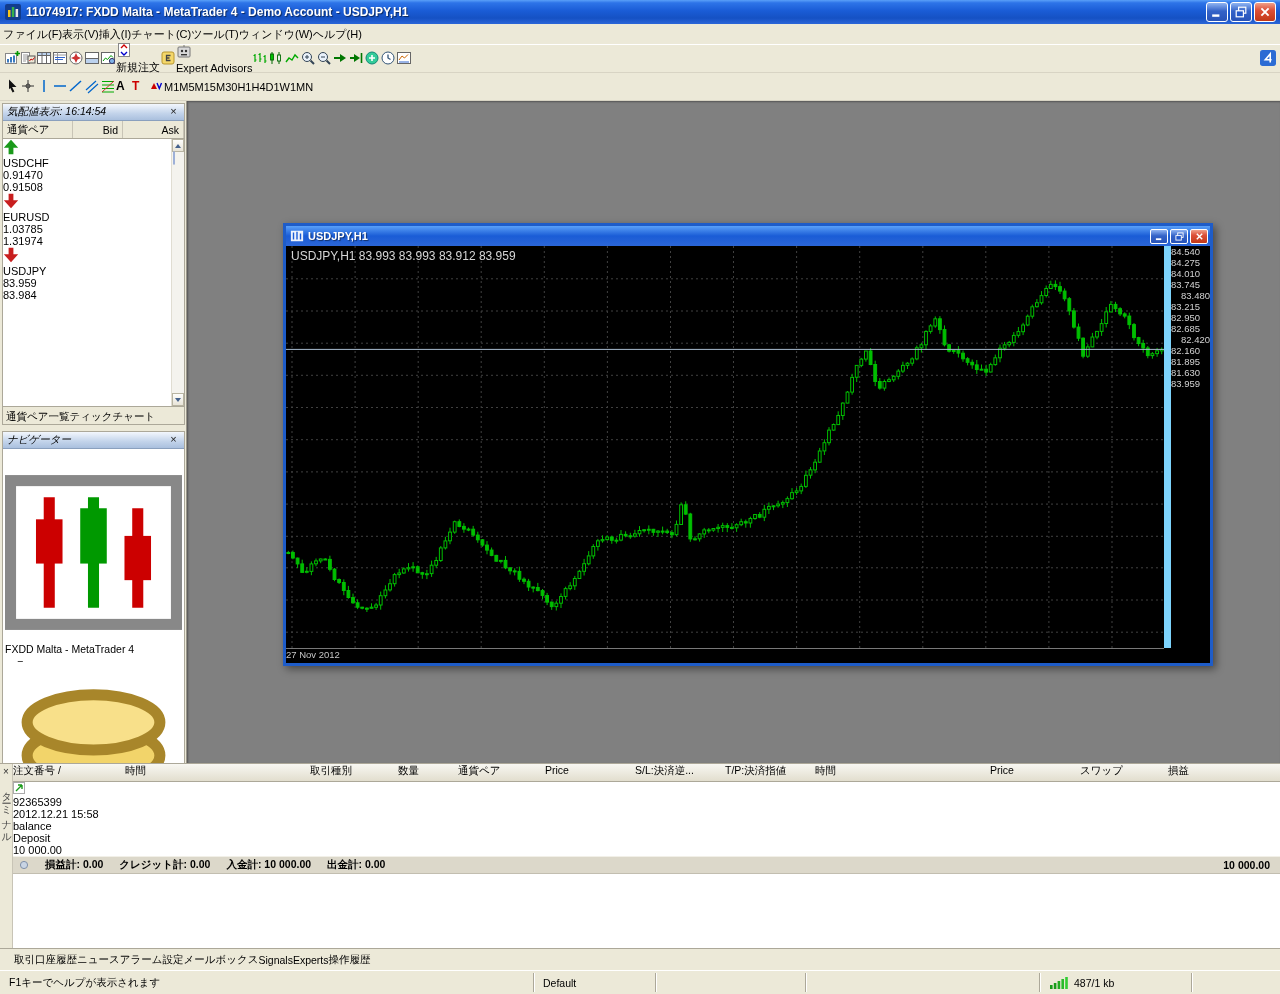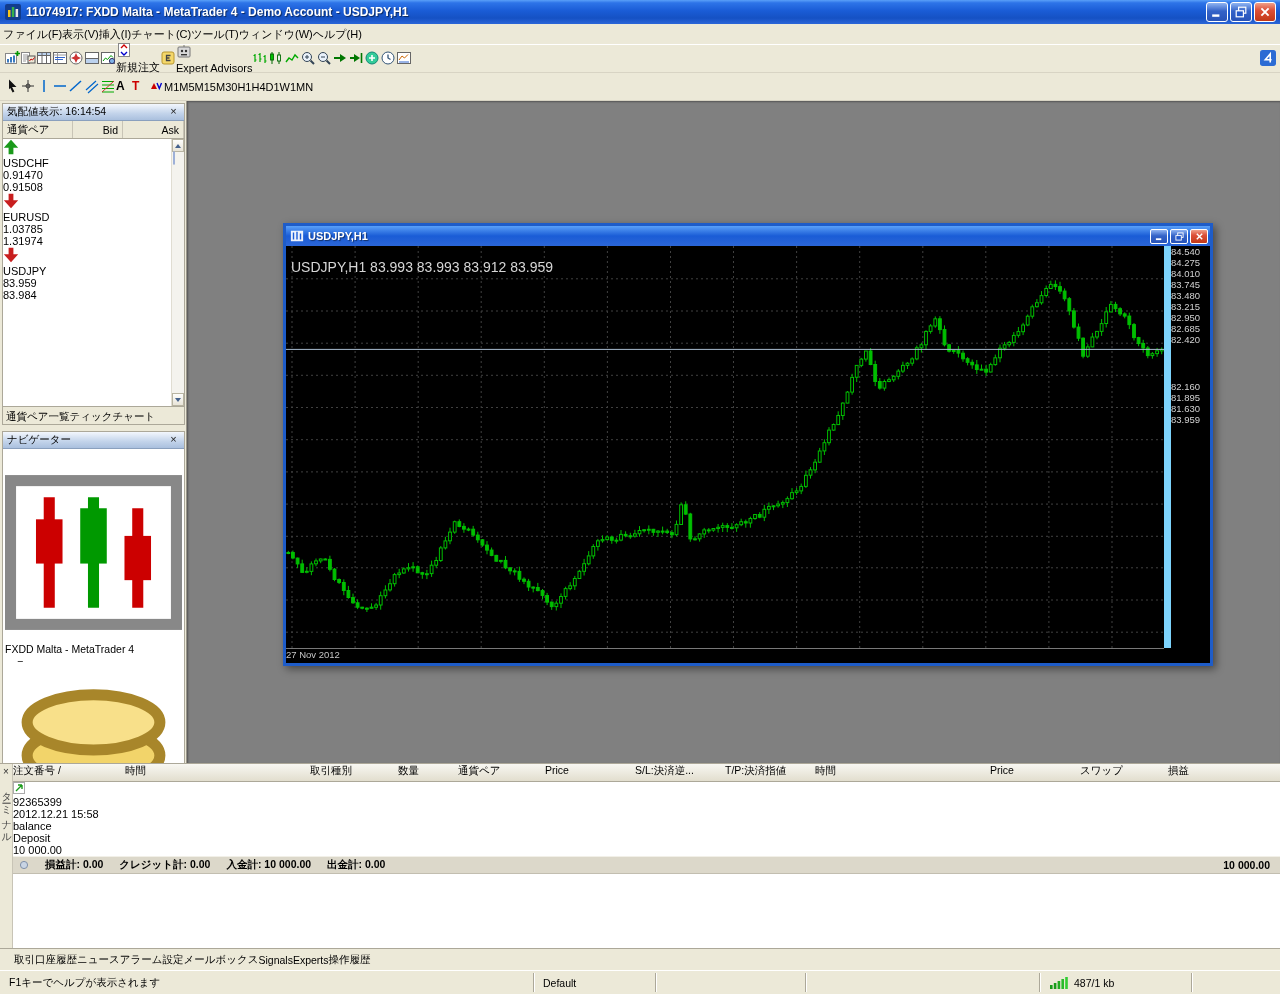--- a/index.html
+++ b/index.html
@@ -23,21 +23,21 @@
 .icn svg{width:100%;height:100%;display:block;}
 .glyph{font:bold 12px "Liberation Sans",sans-serif;color:#000;}
 
 .main{position:absolute;top:101px;left:0;width:1280px;height:662px;display:flex;background:#ECE9D8;}
 .leftcol{width:186px;display:flex;flex-direction:column;padding:2px 1px 6px 2px;}
 .workspace{flex:1;background:#808080;position:relative;border-left:1px solid #9A968A;box-shadow:inset 1px 1px 2px rgba(0,0,0,.35);}
 
 .panel{background:#fff;border:1px solid #ACA899;display:flex;flex-direction:column;}
 .panel-header{height:17px;flex:none;background:linear-gradient(180deg,#F3F7FD,#C2D3EA 60%,#AAC0DE);display:flex;align-items:center;
   padding:0 4px;border-bottom:1px solid #8AA0BE;font-size:10.5px;}
-.phtitle{flex:1;white-space:nowrap;overflow:hidden;}
+.phtitle{flex:1;white-space:nowrap;overflow:hidden;font-style:italic;}
 .phclose{width:13px;height:13px;line-height:11px;text-align:center;font-size:11px;color:#222;}
 .panel-tabs{height:18px;flex:none;background:#ECE9D8;border-top:1px solid #ACA899;display:flex;align-items:flex-end;padding:0 3px;font-size:10.5px;}
 
 .mw{height:322px;flex:none;}
 .mw-colhdr{display:flex;height:18px;flex:none;background:#ECE9D8;border-bottom:1px solid #ACA899;font-size:10.5px;align-items:center;}
 .mw-colhdr .c{height:100%;display:flex;align-items:center;padding:0 4px;border-right:1px solid #C8C4B6;}
 .c-sym{width:70px;}
 .c-bid{width:50px;justify-content:flex-end;}
 .c-ask{flex:1;justify-content:flex-end;}
 .mw-body{flex:1;display:flex;overflow:hidden;background:#fff;}
@@ -56,21 +56,21 @@
 .chartwin{position:absolute;left:96px;top:122px;width:930px;height:443px;border:3px solid #1E5CC8;background:#ec4899;box-shadow:3px 3px 8px rgba(0,0,0,.45);}
 .cw-title{height:20px;background:linear-gradient(180deg,#5AA0F8,#1A5CD6 50%,#2B66D8);display:flex;align-items:center;color:#fff;padding:0 2px;}
 .cwicon{width:14px;height:14px;margin:0 4px 0 2px;}
 .cwt{flex:1;font-weight:bold;font-size:11px;text-shadow:1px 1px 1px rgba(0,0,0,.5);}
 .cwbtn{width:18px;height:15px;border-radius:2px;border:1px solid #fff;margin-left:2px;display:flex;align-items:center;justify-content:center;
   background:linear-gradient(180deg,#8FB4F2,#3463C8 45%,#2853B8);}
 .cwbtn.close{background:linear-gradient(180deg,#F0A08A,#DD5038 40%,#C23817);}
 .cwbtn svg{width:9px;height:9px;}
 .cw-body{position:relative;height:417px;background:#000;overflow:hidden;}
 .plotwrap{position:absolute;left:0;top:0;width:878px;height:402px;}
-.ohlc{position:absolute;left:5px;top:13px;color:#D6D6D6;font-size:14px;z-index:3;white-space:nowrap;}
+.ohlc{position:absolute;left:5px;top:3px;color:#D6D6D6;font-size:12px;z-index:3;white-space:nowrap;}
 .pscale{position:absolute;right:0;top:0;width:46px;height:402px;border-left:7px solid #7dd3fc;color:#D2D2D2;font-size:9.5px;}
 .taxis{position:absolute;left:0;bottom:0;width:878px;height:15px;border-top:1px solid #787878;color:#C6C6C6;font-size:9.5px;}
 
 .terminal{position:absolute;top:763px;left:0;width:1280px;height:185px;border-top:1px solid #ACA899;display:flex;background:#fff;}
 .term-side{width:13px;flex:none;background:#ECE9D8;border-right:1px solid #C8C4B6;display:flex;flex-direction:column;align-items:center;padding-top:3px;}
 .tclose{width:11px;height:11px;font-size:10px;line-height:9px;text-align:center;color:#333;}
 .vlabel{writing-mode:vertical-rl;font-size:10px;color:#444;margin-top:6px;letter-spacing:2px;}
 .term-main{flex:1;display:flex;flex-direction:column;overflow:hidden;}
 .term-hdr{display:flex;height:18px;flex:none;background:linear-gradient(180deg,#F8F7F2,#E2DECE);border-bottom:1px solid #ACA899;font-size:10.5px;}
 .term-sum{display:flex;height:18px;flex:none;background:#DCD8CA;border-top:1px solid #F2F0E8;border-bottom:1px solid #C2BEB0;align-items:center;
@@ -847,26 +847,26 @@
                 <rect x="869.7" y="104.8" width="2.8" height="2.8" fill="#000000" stroke="#00BE00"></rect>
                 <line x1="875.7" y1="101.5" x2="875.7" y2="108.2" stroke="#00BE00"></line>
                 <rect x="874.3" y="103.4" width="2.8" height="1.5" fill="#000000" stroke="#00BE00"></rect>
                 <line x1="0" y1="103.4" x2="878" y2="103.4" stroke="#A8BCD0"></line>
               </svg></div>
           <div class="pscale" id="pscale">
               <div class="span" style="top: 27.7915px;">84.540</div>
               <div class="span" style="top: 59.9758px;">84.275</div>
               <div class="span" style="top: 92.1601px;">84.010</div>
               <div class="span" style="top: 124.344px;">83.745</div>
-              <div class="span" style="top: 156.529px;">83.480</div>
+              <div class="span" style="top: 156.529px; text-align: right;">83.480</div>
               <div class="span" style="top: 188.713px;">83.215</div>
               <div class="span" style="top: 220.897px;">82.950</div>
               <div class="span" style="top: 253.082px;">82.685</div>
-              <div class="span" style="top: 285.266px;">82.420</div>
-              <div class="span" style="top: 316.843px; margin-top: 36px;">82.160</div>
+              <div class="span" style="top: 285.266px; text-align: right;">82.420</div>
+              <div class="span" style="top: 316.843px;">82.160</div>
               <div class="span" style="top: 349.027px;">81.895</div>
               <div class="span" style="top: 381.211px;">81.630</div>
               <div class="span" style="top: 97.3541px;">83.959</div>
             </div>
           <div class="taxis" id="taxis">
               <div class="span" style="left: 3px;">27 Nov 2012</div>
               <div class="span" style="left: 66.0769px;">28 Nov 16:00</div>
             </div>
         </div>
       </div>

